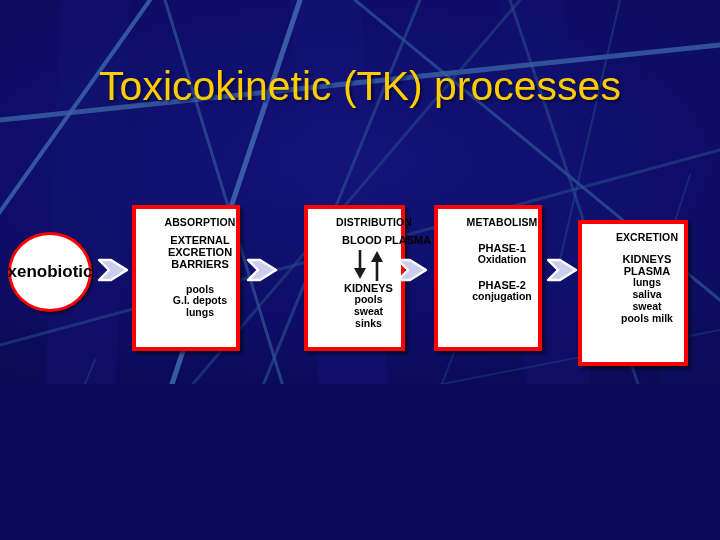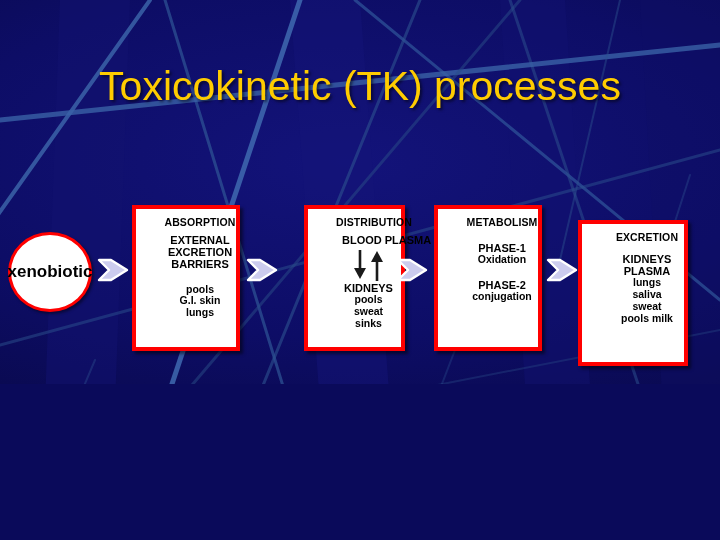--- a/index.html
+++ b/index.html
@@ -148,21 +148,21 @@
       <polygon points="2,8 14,8 30,18 14,28 2,28 12,18" fill="#CCCCEE" stroke="#FFFFFF" stroke-width="2.4" stroke-linejoin="round"></polygon>
     </svg>
 
     <div class="proc-box" style="left:132px; top:205px; width:108px; height:146px;">
       <div class="lines">
         <span class="ln hd">ABSORPTION</span>
         <span class="ln big gap-s">EXTERNAL</span>
         <span class="ln big">EXCRETION</span>
         <span class="ln big">BARRIERS</span>
         <span class="ln sm gap-l">pools</span>
-        <span class="ln sm">G.I. skin</span>
+        <span class="ln sm">G.I. depots</span>
         <span class="ln sm">lungs</span>
       </div>
     </div>
 
     <svg class="chev" style="left:246px; top:252px;" width="36" height="36" viewBox="0 0 36 36">
       <polygon points="2,8 14,8 30,18 14,28 2,28 12,18" fill="#CCCCEE" stroke="#FFFFFF" stroke-width="2.4" stroke-linejoin="round"></polygon>
     </svg>
 
     <div class="proc-box" style="left:284px; top:205px; width:101px; height:146px;margin-left:20px;">
       <div class="lines">

